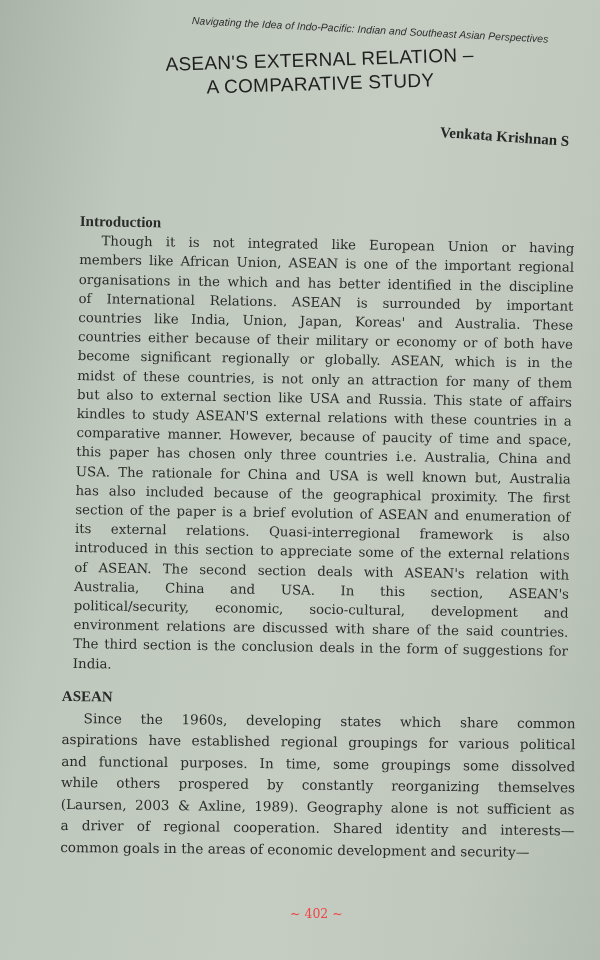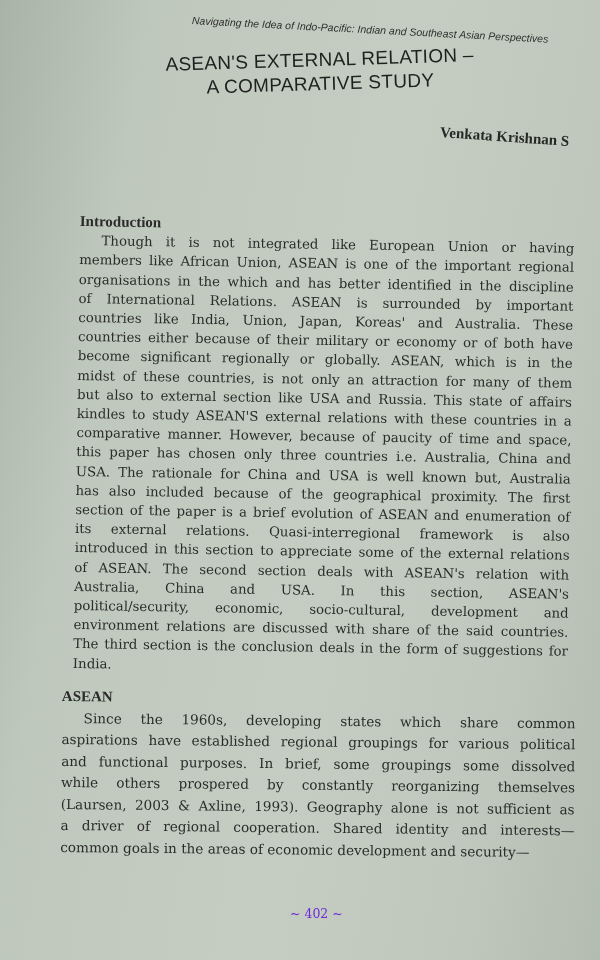--- a/index.html
+++ b/index.html
@@ -37,21 +37,21 @@
     font-size:13.3px; line-height:19.2px; color:#2a2c2a;
   }
   .line { white-space:nowrap; display:flex; justify-content:space-between; }
   .line.last { justify-content:flex-start; }
   .heading { font-family:"Liberation Serif", serif; font-weight:bold; font-size:15px; margin:0; white-space:nowrap; }
   .sec1 { transform:rotate(0.9deg); transform-origin:left top; }
   .sec2 { position:absolute; left:62px; top:686px; width:514px; transform:rotate(0.6deg); transform-origin:left top; font-size:13.6px; line-height:21.5px; }
   .indent { padding-left:22px; }
   .page-number {
     position:absolute; left:290px; top:906px;
-    font-family:"DejaVu Serif", serif; font-size:12.5px; color:#6d28d9;
+    font-family:"DejaVu Serif", serif; font-size:12.5px; color:#ef4444;
   }
 </style>
 </head>
 <body>
 
 <div class="page">
   <div class="running-head">Navigating the Idea of Indo-Pacific: Indian and Southeast Asian Perspectives</div>
 
   <div class="title">
     <div>ASEAN'S EXTERNAL RELATION –</div>
@@ -360,41 +360,41 @@
           <span>groupings</span>
           <span>for</span>
           <span>various</span>
           <span>political</span>
         </div>
         <div class="line">
           <span>and</span>
           <span>functional</span>
           <span>purposes.</span>
           <span>In</span>
-          <span>brief,</span>
+          <span>time,</span>
           <span>some</span>
           <span>groupings</span>
           <span>some</span>
           <span>dissolved</span>
         </div>
         <div class="line">
           <span>while</span>
           <span>others</span>
           <span>prospered</span>
           <span>by</span>
           <span>constantly</span>
           <span>reorganizing</span>
           <span>themselves</span>
         </div>
         <div class="line">
           <span>(Laursen,</span>
           <span>2003</span>
           <span>&amp;</span>
           <span>Axline,</span>
-          <span>1993).</span>
+          <span>1989).</span>
           <span>Geography</span>
           <span>alone</span>
           <span>is</span>
           <span>not</span>
           <span>sufficient</span>
           <span>as</span>
         </div>
         <div class="line">
           <span>a</span>
           <span>driver</span>

